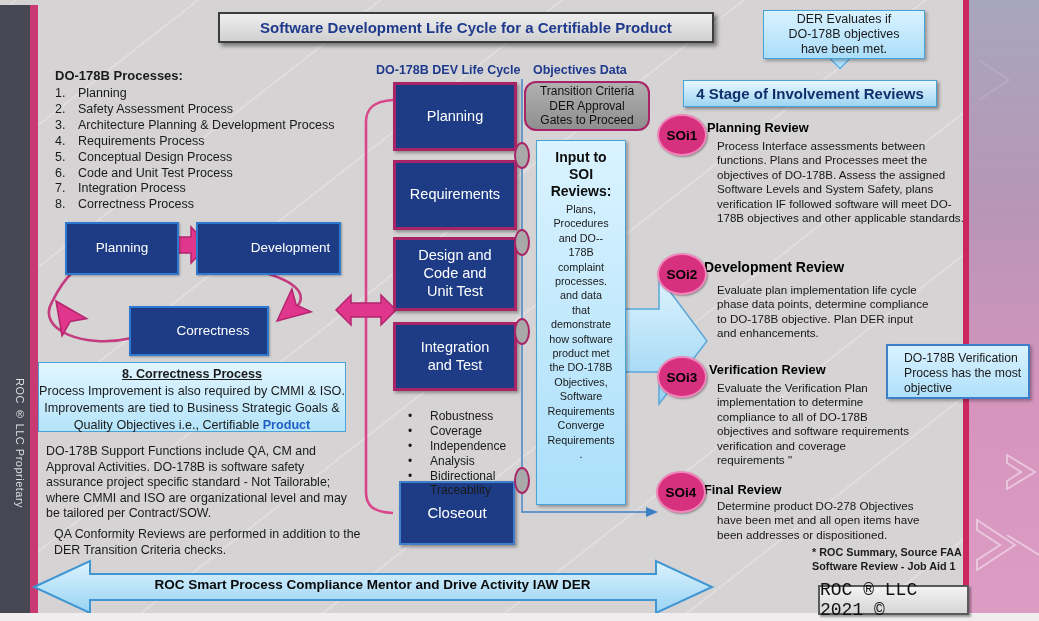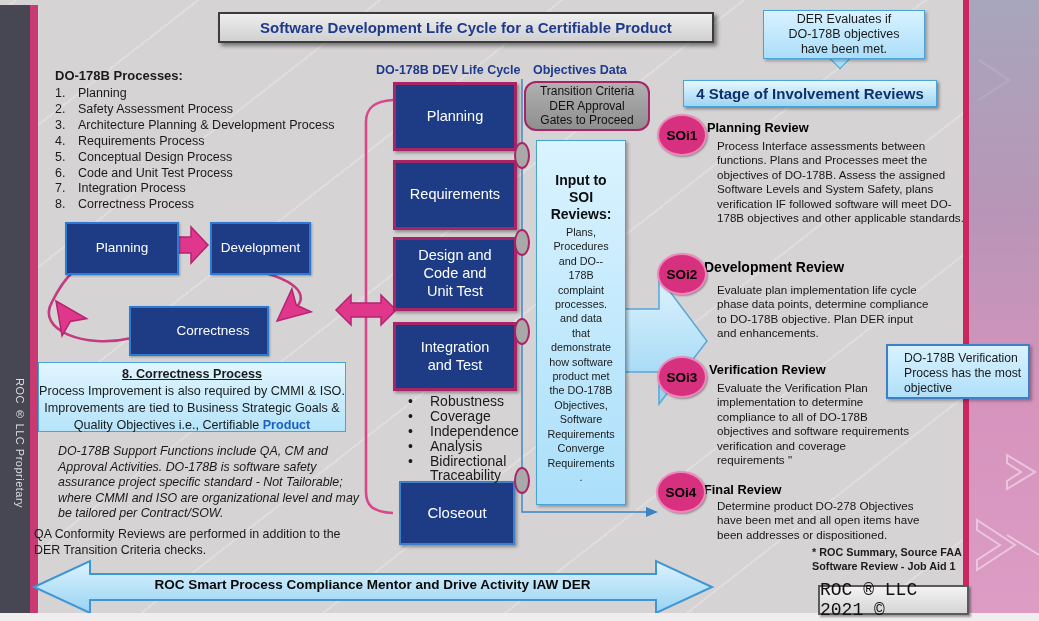--- a/index.html
+++ b/index.html
@@ -46,24 +46,24 @@
   .corrbox .hl{color:#1f5fc4;font-weight:bold;}
   .para{z-index:4;font-size:12.4px;line-height:15.5px;width:312px;}
   
   .colhead{z-index:4;font-weight:bold;font-size:12.5px;color:#1f3a8c;}
   .graybox{left:524px;top:81px;width:122px;height:46px;z-index:4;border-radius:12px;
     background:linear-gradient(#b0b0b0,#8f8f8f);border:2.5px solid #a92367;
     display:flex;align-items:center;justify-content:center;text-align:center;
     font-size:12px;line-height:14.5px;white-space:pre-line;color:#111;}
   .inputbox{left:536px;top:140px;width:90px;height:365px;z-index:4;text-align:center;
     background:linear-gradient(#daf3ff,#abdffa);border:1.6px solid #49a2d8;
-    box-shadow:2px 2px 3px rgba(0,0,0,.3);box-sizing:border-box;padding-top:31px;}
+    box-shadow:2px 2px 3px rgba(0,0,0,.3);box-sizing:border-box;padding-top:8px;}
   .inputbox .ttl{font-weight:bold;font-size:14px;line-height:17px;white-space:pre-line;color:#0d0d0d;}
   .inputbox .bdy{font-size:10.8px;line-height:14.4px;white-space:pre-line;margin-top:2px;}
-  .bullets{left:408px;top:394px;width:104px;z-index:4;font-size:14px;line-height:14.4px;}
+  .bullets{left:408px;top:409px;width:104px;z-index:4;font-size:12px;line-height:14.4px;}
   .bullets li{list-style:none;position:relative;padding-left:22px;margin:0 0 0.5px 0;}
   .bullets li::before{content:"•";position:absolute;left:0;top:0;}
   .bullets{padding:0;margin:0;}
   
   .der-callout{left:763px;top:10px;width:160px;height:47px;z-index:4;
     display:flex;align-items:center;justify-content:center;text-align:center;
     font-size:12.5px;line-height:15px;white-space:pre-line;
     background:linear-gradient(#d9f2ff,#abdefa);border:1.6px solid #49a2d8;box-shadow:2px 2px 3px rgba(0,0,0,.3);}
   .der-pointer{left:832px;top:50px;width:15px;height:15px;z-index:3;transform:rotate(45deg);
     background:#abdefa;border-right:1.6px solid #49a2d8;border-bottom:1.6px solid #49a2d8;}
@@ -178,30 +178,30 @@
         <span class="num">7.</span>
         <span>Integration Process</span>
       </div>
     <div class="proc-row">
         <span class="num">8.</span>
         <span>Correctness Process</span>
       </div>
   </div>
 
   <div class="abs navybox flowbox" style="left:65px;top:222px;width:110px;height:49px;">Planning</div>
-  <div class="abs navybox flowbox" style="left:210px;top:222px;width:97px;height:49px;">Development</div>
+  <div class="abs navybox flowbox" style="left:196px;top:222px;width:97px;height:49px;padding-left:44px;">Development</div>
   <div class="abs navybox flowbox" style="left:129px;top:306px;width:108px;height:46px;padding-left:28px;">Correctness</div>
 
   <div class="abs bluebox corrbox">
     <div class="ttl">8. Correctness Process</div>
     <span>Process Improvement is also required by CMMI &amp; ISO. Improvements are tied to Business Strategic Goals &amp; Quality Objectives i.e., Certifiable </span><span class="hl">Product</span>
   </div>
 
-  <div class="abs para" style="left:58px;top:444px;font-style:italic;">DO-178B Support Functions include  QA, CM and Approval Activities.  DO-178B is software safety assurance project specific standard  - Not Tailorable; where CMMI and ISO are organizational level and may be tailored per Contract/SOW.</div>
-  <div class="abs para" style="left:34px;top:527px;">QA Conformity Reviews are performed in addition to the DER Transition Criteria checks.</div>
+  <div class="abs para" style="left:46px;top:444px;">DO-178B Support Functions include  QA, CM and Approval Activities.  DO-178B is software safety assurance project specific standard  - Not Tailorable; where CMMI and ISO are organizational level and may be tailored per Contract/SOW.</div>
+  <div class="abs para" style="left:54px;top:527px;">QA Conformity Reviews are performed in addition to the DER Transition Criteria checks.</div>
 
   <div class="abs colhead" style="left:376px;top:63px;">DO-178B DEV Life Cycle</div>
   <div class="abs colhead" style="left:533px;top:63px;">Objectives Data</div>
 
   <div class="abs navybox midbox" style="left:393px;top:82px;width:118px;height:63px;">Planning</div>
   <div class="abs navybox midbox" style="left:393px;top:160px;width:118px;height:64px;">Requirements</div>
   <div class="abs navybox midbox" style="left:393px;top:237px;width:118px;height:68px;">Design and
 Code and
 Unit Test</div>
   <div class="abs navybox midbox" style="left:393px;top:322px;width:118px;height:63px;">Integration

